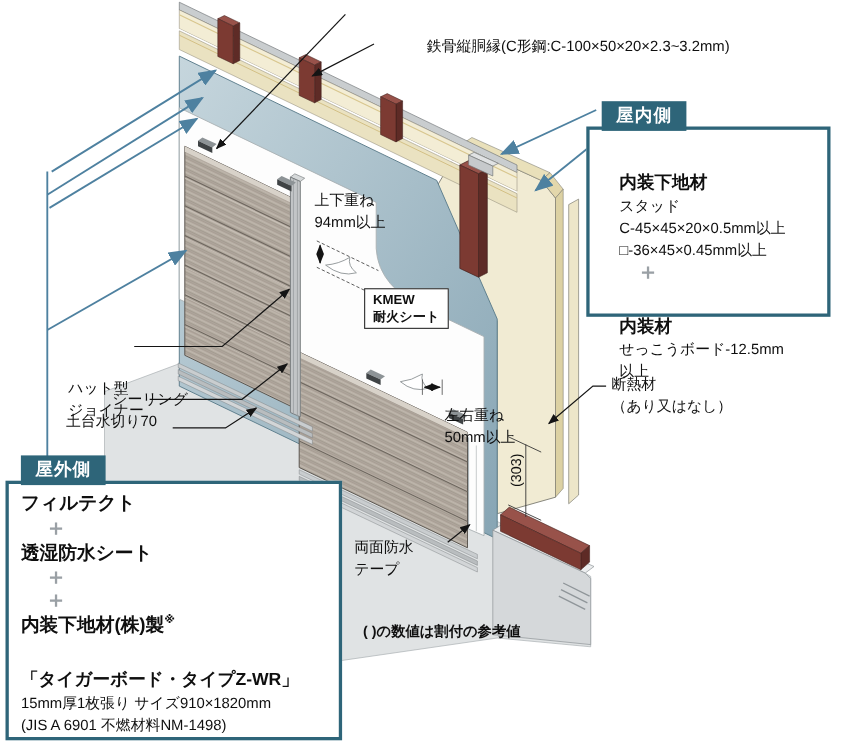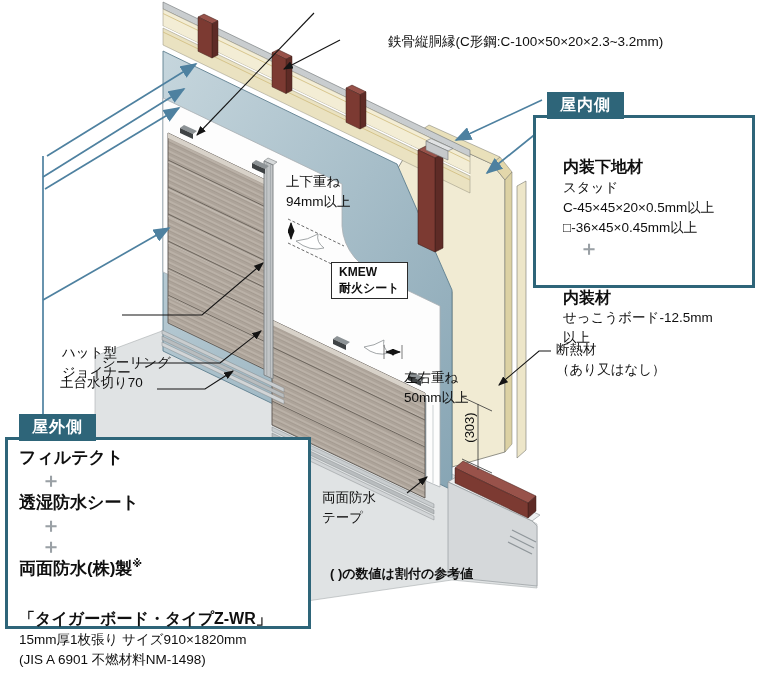--- a/index.html
+++ b/index.html
@@ -19,21 +19,21 @@
     transform:rotate(-90deg);font-size:13px;
   }
   .specbox{
     position:absolute;background:#ffffff;border:3px solid #2e6579;box-sizing:border-box;
   }
   .specbox .badge{
     position:absolute;left:11px;top:-26px;background:#2e6579;color:#ffffff;
     font-weight:bold;font-size:16px;padding:3px 13px;letter-spacing:1px;
   }
   .box-indoor{left:533px;top:115px;width:222px;height:173px;padding:10px 27px;}
-  .box-outdoor{left:5px;top:437px;width:306px;height:192px;padding:6px 11px;}
+  .box-outdoor{left:5px;top:437px;width:306px;height:236px;padding:6px 11px;}
   .h-bold{font-size:16px;font-weight:bold;line-height:1.35;margin-top:28px;}
   .h-bold17{font-size:17px;font-weight:bold;line-height:1.4;}
   .t-reg{font-size:13.5px;line-height:1.48;}
   .plus{color:#9aa0a5;font-weight:bold;font-size:20px;line-height:1.05;margin-left:22px;}
   sup.mark{font-size:10px;font-weight:bold;vertical-align:top;}
 </style>
 </head>
 <body>
 
 <div class="stage">
@@ -246,19 +246,19 @@
     <div class="t-reg">せっこうボード-12.5mm以上</div>
   </div>
 
   <div class="specbox box-outdoor">
     <div class="badge">屋外側</div>
     <div class="h-bold17">フィルテクト</div>
     <div class="plus">＋</div>
     <div class="h-bold17">透湿防水シート</div>
     <div class="plus">＋</div>
     <div class="plus">＋</div>
-    <div class="h-bold17"><span>両面防水(株)製</span><sup class="mark">※</sup></div>
+    <div class="h-bold17"><span>内装下地材(株)製</span><sup class="mark">※</sup></div>
     <div class="h-bold">「タイガーボード・タイプZ-WR」</div>
     <div class="t-reg">15mm厚1枚張り サイズ910×1820mm</div>
     <div class="t-reg">(JIS A 6901 不燃材料NM-1498)</div>
   </div>
 
 </div>
 
 </body></html>

